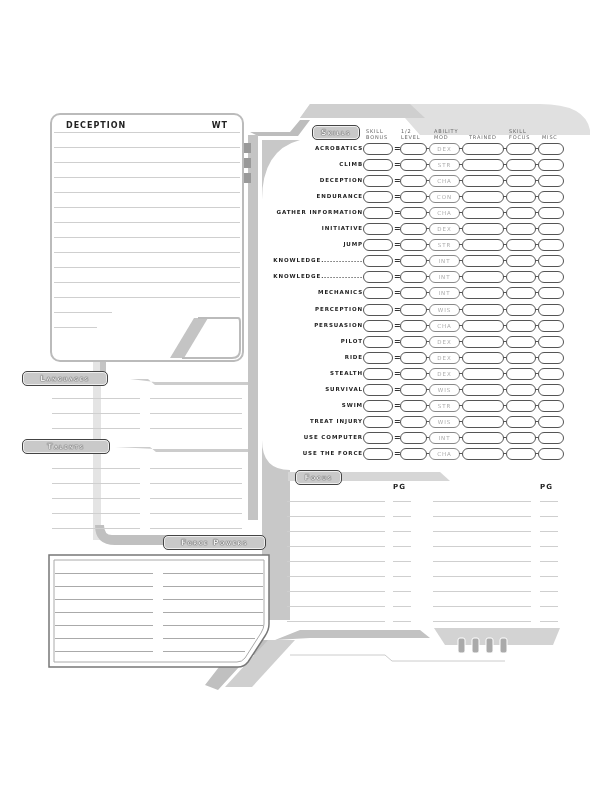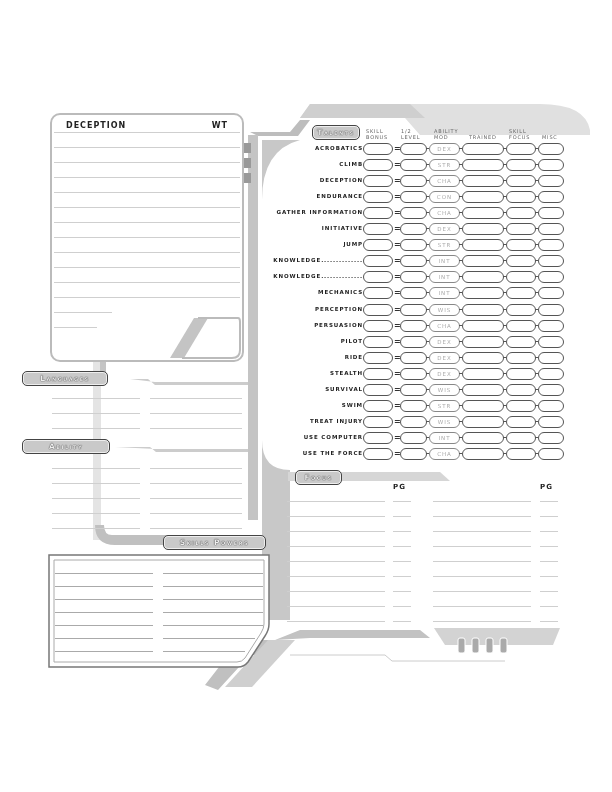--- a/index.html
+++ b/index.html
@@ -84,53 +84,53 @@
 <div class="abs" style="left:196px;top:320px;width:42px;height:34px;"></div>
 
 <div class="pill" style="left:22px;top:371px;width:84px;">Languages</div>
 <div class="line" style="left:52px;width:88px;top:398px;"></div>
 <div class="line" style="left:150px;width:92px;top:398px;"></div>
 <div class="line" style="left:52px;width:88px;top:413px;"></div>
 <div class="line" style="left:150px;width:92px;top:413px;"></div>
 <div class="line" style="left:52px;width:88px;top:428px;"></div>
 <div class="line" style="left:150px;width:92px;top:428px;"></div>
 
-<div class="pill" style="left:22px;top:439px;width:86px;">Ability</div>
+<div class="pill" style="left:22px;top:439px;width:86px;">Talents</div>
 <div class="line" style="left:52px;width:88px;top:468px;"></div>
 <div class="line" style="left:150px;width:92px;top:468px;"></div>
 <div class="line" style="left:52px;width:88px;top:483px;"></div>
 <div class="line" style="left:150px;width:92px;top:483px;"></div>
 <div class="line" style="left:52px;width:88px;top:498px;"></div>
 <div class="line" style="left:150px;width:92px;top:498px;"></div>
 <div class="line" style="left:52px;width:88px;top:513px;"></div>
 <div class="line" style="left:150px;width:92px;top:513px;"></div>
 <div class="line" style="left:52px;width:88px;top:528px;"></div>
 <div class="line" style="left:150px;width:92px;top:528px;"></div>
 
-<div class="pill" style="left:163px;top:535px;width:101px;">Skills Powers</div>
+<div class="pill" style="left:163px;top:535px;width:101px;">Force Powers</div>
 <svg class="abs" width="250" height="115" style="left:48px;top:554px;">
   <path d="M1 1 L221 1 L221 70 Q221 76 217 82 L200 108 Q196 113 190 113 L1 113 Z" fill="#fff" stroke="#777" stroke-width="1.5"></path>
   <path d="M6 6 L216 6 L216 70 Q216 74 213 79 L197 104 Q194 108 189 108 L6 108 Z" fill="none" stroke="#aaa" stroke-width="1"></path>
 </svg>
 <div class="line" style="left:55px;width:98px;top:573px;border-color:#aaa;"></div>
 <div class="line" style="left:163px;width:100px;top:573px;border-color:#aaa;"></div>
 <div class="line" style="left:55px;width:98px;top:586px;border-color:#aaa;"></div>
 <div class="line" style="left:163px;width:100px;top:586px;border-color:#aaa;"></div>
 <div class="line" style="left:55px;width:98px;top:599px;border-color:#aaa;"></div>
 <div class="line" style="left:163px;width:100px;top:599px;border-color:#aaa;"></div>
 <div class="line" style="left:55px;width:98px;top:612px;border-color:#aaa;"></div>
 <div class="line" style="left:163px;width:100px;top:612px;border-color:#aaa;"></div>
 <div class="line" style="left:55px;width:98px;top:625px;border-color:#aaa;"></div>
 <div class="line" style="left:163px;width:100px;top:625px;border-color:#aaa;"></div>
 <div class="line" style="left:55px;width:98px;top:638px;border-color:#aaa;"></div>
 <div class="line" style="left:163px;width:92px;top:638px;border-color:#aaa;"></div>
 <div class="line" style="left:55px;width:98px;top:651px;border-color:#aaa;"></div>
 <div class="line" style="left:163px;width:82px;top:651px;border-color:#aaa;"></div>
 
-<div class="pill" style="left:312px;top:125px;width:46px;">Talents</div>
+<div class="pill" style="left:312px;top:125px;width:46px;">Skills</div>
 <div class="colhdr" style="left:366px;top:128px;width:32px;">Skill Bonus</div>
 <div class="colhdr" style="left:401px;top:128px;width:28px;">1/2 Level</div>
 <div class="colhdr" style="left:434px;top:128px;width:34px;">Ability Mod</div>
 <div class="colhdr" style="left:469px;top:134px;width:36px;">Trained</div>
 <div class="colhdr" style="left:509px;top:128px;width:30px;">Skill Focus</div>
 <div class="colhdr" style="left:542px;top:134px;width:26px;">Misc</div>
 
 <div id="skills-list">
     <div class="skill-row" style="top: 143px;">
       <span class="skill-name">ACROBATICS</span>

